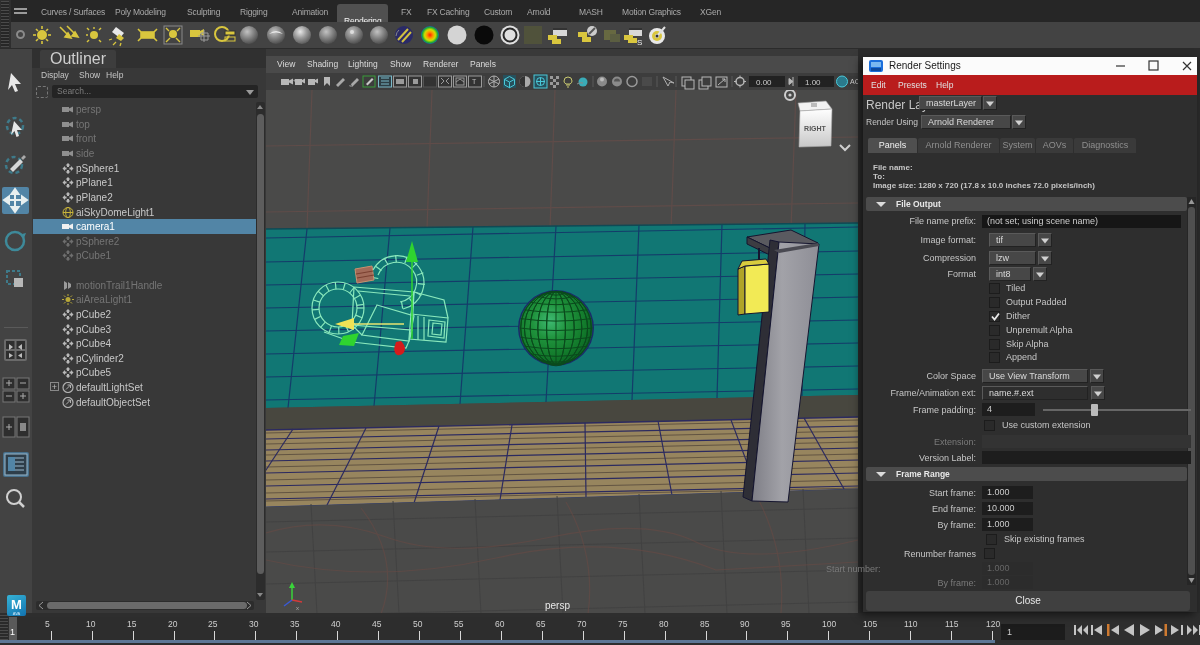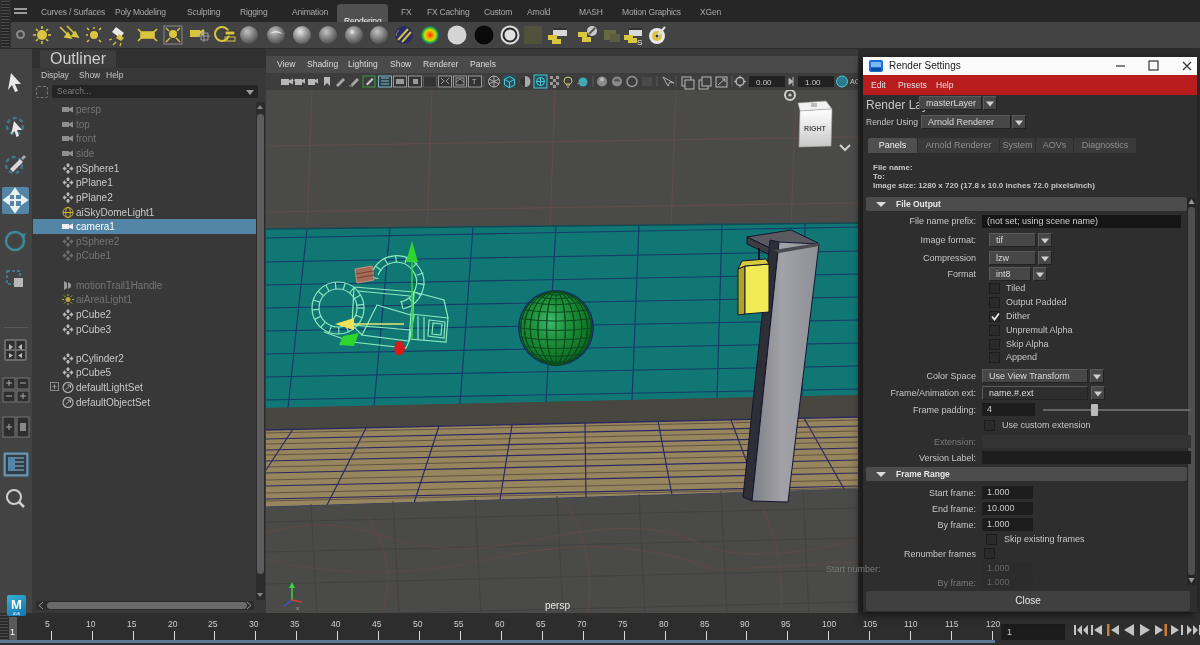--- a/index.html
+++ b/index.html
@@ -472,20 +472,26 @@
         <svg class="oic" width="12" height="11">
           <path d="M6 0 l2.5 2.5 -1.5 0 0 1.5 -2 0 0 -1.5 -1.5 0 z M6 11 l2.5 -2.5 -1.5 0 0 -1.5 -2 0 0 1.5 -1.5 0 z M0.5 5.5 l2.5 -2.5 0 1.5 1.5 0 0 2 -1.5 0 0 1.5 z M11.5 5.5 l-2.5 -2.5 0 1.5 -1.5 0 0 2 1.5 0 0 1.5 z" fill="#b8b8b8"></path>
         </svg>
         <span class="lbl">pCube2</span>
       </div>
     <div class="orow" style="top:272.6px">
         <svg class="oic" width="12" height="11">
           <path d="M6 0 l2.5 2.5 -1.5 0 0 1.5 -2 0 0 -1.5 -1.5 0 z M6 11 l2.5 -2.5 -1.5 0 0 -1.5 -2 0 0 1.5 -1.5 0 z M0.5 5.5 l2.5 -2.5 0 1.5 1.5 0 0 2 -1.5 0 0 1.5 z M11.5 5.5 l-2.5 -2.5 0 1.5 -1.5 0 0 2 1.5 0 0 1.5 z" fill="#b8b8b8"></path>
         </svg>
         <span class="lbl">pCube3</span>
+      </div>
+    <div class="orow" style="top:287.2px">
+        <svg class="oic" width="12" height="11">
+          <path d="M6 0 l2.5 2.5 -1.5 0 0 1.5 -2 0 0 -1.5 -1.5 0 z M6 11 l2.5 -2.5 -1.5 0 0 -1.5 -2 0 0 1.5 -1.5 0 z M0.5 5.5 l2.5 -2.5 0 1.5 1.5 0 0 2 -1.5 0 0 1.5 z M11.5 5.5 l-2.5 -2.5 0 1.5 -1.5 0 0 2 1.5 0 0 1.5 z" fill="#b8b8b8"></path>
+        </svg>
+        <span class="lbl">pCube4</span>
       </div>
     <div class="orow" style="top:301.8px">
         <svg class="oic" width="12" height="11">
           <path d="M6 0 l2.5 2.5 -1.5 0 0 1.5 -2 0 0 -1.5 -1.5 0 z M6 11 l2.5 -2.5 -1.5 0 0 -1.5 -2 0 0 1.5 -1.5 0 z M0.5 5.5 l2.5 -2.5 0 1.5 1.5 0 0 2 -1.5 0 0 1.5 z M11.5 5.5 l-2.5 -2.5 0 1.5 -1.5 0 0 2 1.5 0 0 1.5 z" fill="#b8b8b8"></path>
         </svg>
         <span class="lbl">pCylinder2</span>
       </div>
     <div class="orow" style="top:316.4px">
         <svg class="oic" width="12" height="11">
           <path d="M6 0 l2.5 2.5 -1.5 0 0 1.5 -2 0 0 -1.5 -1.5 0 z M6 11 l2.5 -2.5 -1.5 0 0 -1.5 -2 0 0 1.5 -1.5 0 z M0.5 5.5 l2.5 -2.5 0 1.5 1.5 0 0 2 -1.5 0 0 1.5 z M11.5 5.5 l-2.5 -2.5 0 1.5 -1.5 0 0 2 1.5 0 0 1.5 z" fill="#b8b8b8"></path>

